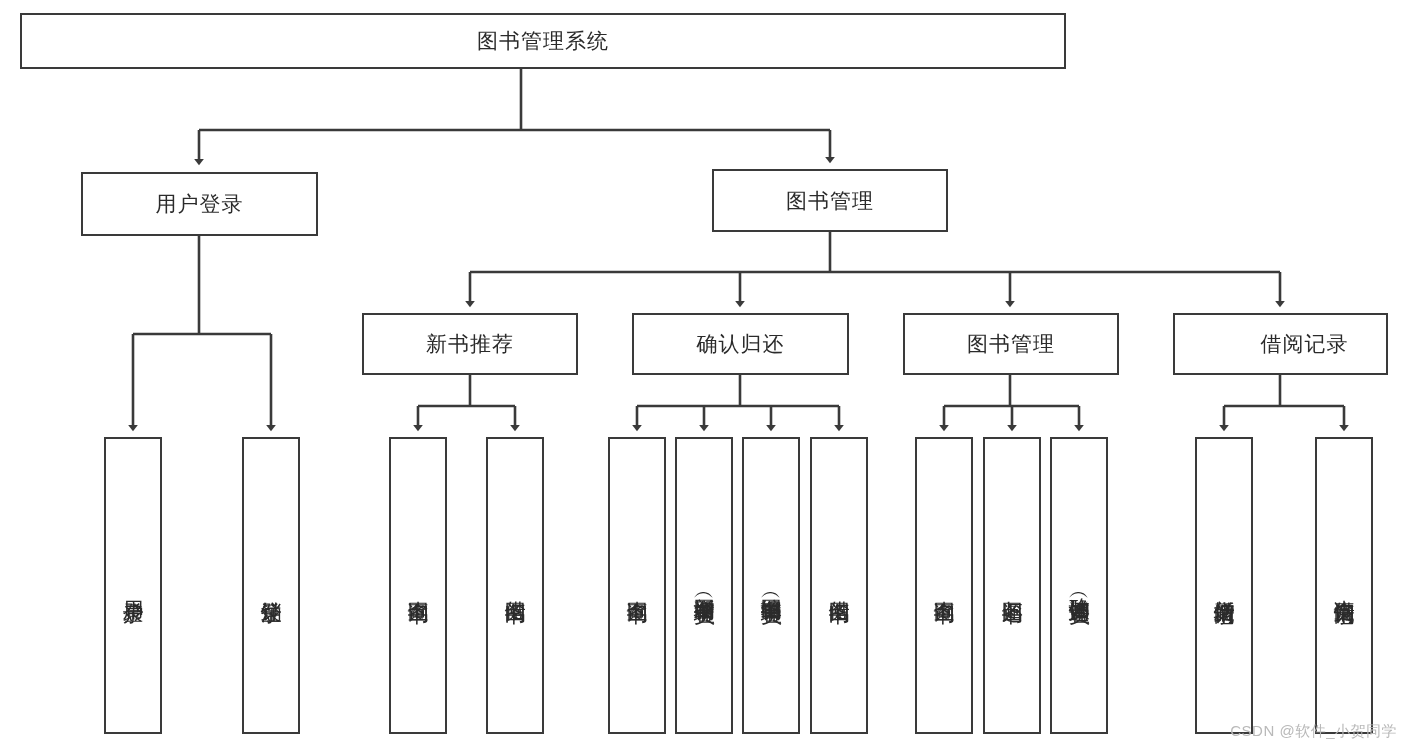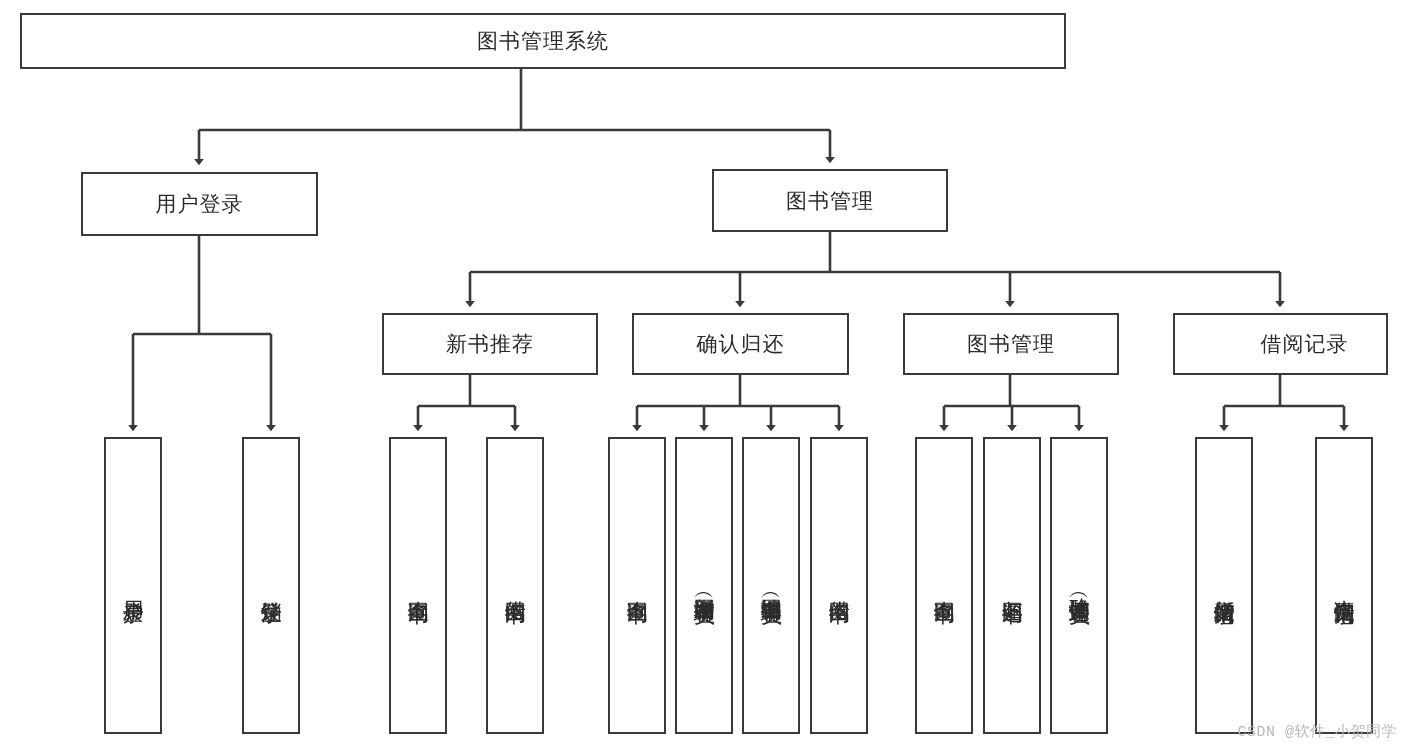--- a/index.html
+++ b/index.html
@@ -58,21 +58,20 @@
   }
   .watermark {
     position: absolute;
     right: 8px;
     bottom: 6px;
     font-size: 15px;
     color: #b9b9b9;
     letter-spacing: 0.5px;
     white-space: nowrap;
     z-index: 5;
-    font-family: Liberation Mono, monospace;
   }
 </style>
 </head>
 <body>
 
 <div id="stage">
 
   <svg id="wires" viewBox="0 0 1405 747" xmlns="http://www.w3.org/2000/svg">
     <defs>
       <marker id="arw" markerWidth="10" markerHeight="10" refX="3.2" refY="5" orient="auto" markerUnits="userSpaceOnUse">
@@ -130,21 +129,21 @@
     <span>图书管理系统</span>
   </div>
 
   <div class="node h" style="left:81px; top:172px; width:237px; height:64px;">
     <span>用户登录</span>
   </div>
   <div class="node h" style="left:712px; top:169px; width:236px; height:63px;">
     <span>图书管理</span>
   </div>
 
-  <div class="node h" style="left:362px; top:313px; width:216px; height:62px;margin-left:20px;">
+  <div class="node h" style="left:362px; top:313px; width:216px; height:62px;">
     <span>新书推荐</span>
   </div>
   <div class="node h" style="left:632px; top:313px; width:217px; height:62px;">
     <span>确认归还</span>
   </div>
   <div class="node h" style="left:903px; top:313px; width:216px; height:62px;">
     <span>图书管理</span>
   </div>
   <div class="node h" style="left:1173px; top:313px; width:215px; height:62px;padding-left:48px;">
     <span>借阅记录</span>

